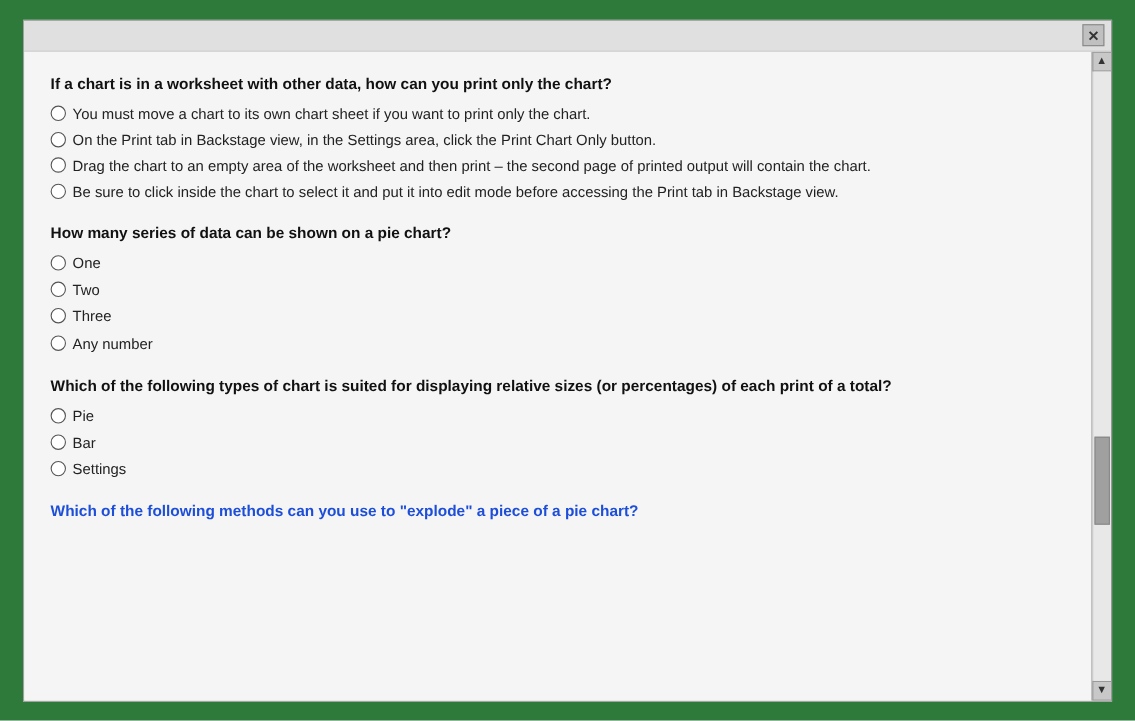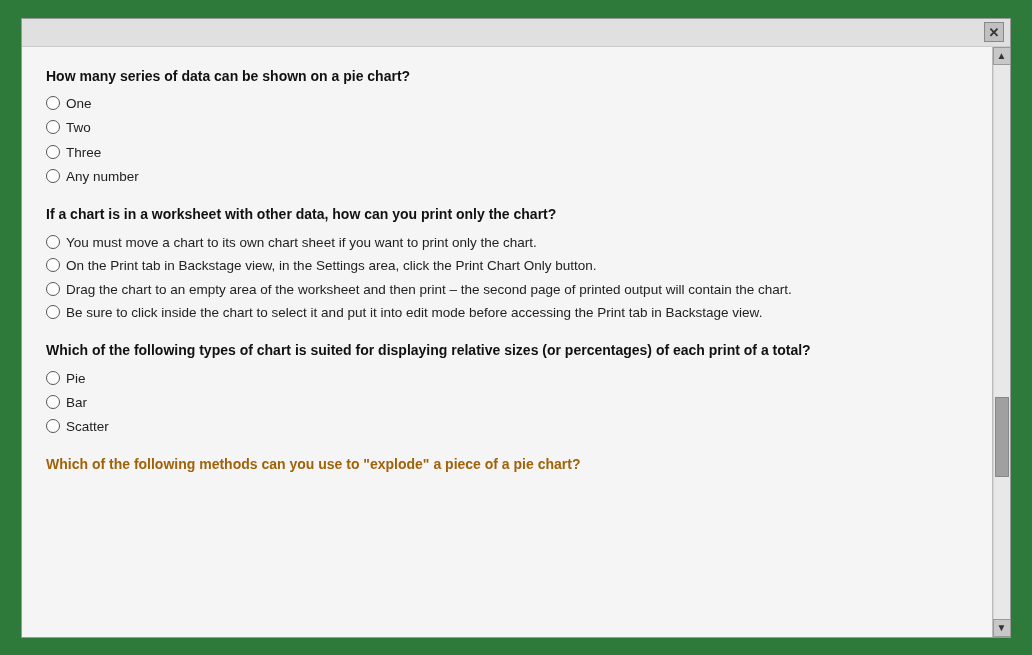--- a/index.html
+++ b/index.html
@@ -147,21 +147,21 @@
     }
 
     .option-text {
       font-size: 13.5px;
       color: #222;
     }
 
     .bottom-question {
       font-size: 14px;
       font-weight: bold;
-      color: #a16207;
+      color: #1d4ed8;
       line-height: 1.4;
       margin-top: 10px;
     }
 
     .print-section .option-item {
       align-items: flex-start;
     }
 
     .long-option {
       line-height: 1.45;
@@ -170,20 +170,42 @@
 </head>
 <body>
 
 <div class="window">
   <div class="title-bar">
     <div class="close-btn">✕</div>
   </div>
   <div class="content-area">
     <div class="main-content">
 
+      <div class="question-block print-section">
+        <div class="question-text">If a chart is in a worksheet with other data, how can you print only the chart?</div>
+        <ul class="option-list">
+          <li class="option-item">
+            <span class="radio-circle"></span>
+            <span class="option-text long-option">You must move a chart to its own chart sheet if you want to print only the chart.</span>
+          </li>
+          <li class="option-item">
+            <span class="radio-circle"></span>
+            <span class="option-text long-option">On the Print tab in Backstage view, in the Settings area, click the Print Chart Only button.</span>
+          </li>
+          <li class="option-item">
+            <span class="radio-circle"></span>
+            <span class="option-text long-option">Drag the chart to an empty area of the worksheet and then print – the second page of printed output will contain the chart.</span>
+          </li>
+          <li class="option-item">
+            <span class="radio-circle"></span>
+            <span class="option-text long-option">Be sure to click inside the chart to select it and put it into edit mode before accessing the Print tab in Backstage view.</span>
+          </li>
+        </ul>
+      </div>
+
       <div class="question-block">
         <div class="question-text">How many series of data can be shown on a pie chart?</div>
         <ul class="option-list">
           <li class="option-item">
             <span class="radio-circle"></span>
             <span class="option-text">One</span>
           </li>
           <li class="option-item">
             <span class="radio-circle"></span>
             <span class="option-text">Two</span>
@@ -192,56 +214,34 @@
             <span class="radio-circle"></span>
             <span class="option-text">Three</span>
           </li>
           <li class="option-item">
             <span class="radio-circle"></span>
             <span class="option-text">Any number</span>
           </li>
         </ul>
       </div>
 
-      <div class="question-block print-section">
-        <div class="question-text">If a chart is in a worksheet with other data, how can you print only the chart?</div>
-        <ul class="option-list">
-          <li class="option-item">
-            <span class="radio-circle"></span>
-            <span class="option-text long-option">You must move a chart to its own chart sheet if you want to print only the chart.</span>
-          </li>
-          <li class="option-item">
-            <span class="radio-circle"></span>
-            <span class="option-text long-option">On the Print tab in Backstage view, in the Settings area, click the Print Chart Only button.</span>
-          </li>
-          <li class="option-item">
-            <span class="radio-circle"></span>
-            <span class="option-text long-option">Drag the chart to an empty area of the worksheet and then print – the second page of printed output will contain the chart.</span>
-          </li>
-          <li class="option-item">
-            <span class="radio-circle"></span>
-            <span class="option-text long-option">Be sure to click inside the chart to select it and put it into edit mode before accessing the Print tab in Backstage view.</span>
-          </li>
-        </ul>
-      </div>
-
       <div class="question-block">
         <div class="question-text">Which of the following types of chart is suited for displaying relative sizes (or percentages) of each print of a total?</div>
         <ul class="option-list">
           <li class="option-item">
             <span class="radio-circle"></span>
             <span class="option-text">Pie</span>
           </li>
           <li class="option-item">
             <span class="radio-circle"></span>
             <span class="option-text">Bar</span>
           </li>
           <li class="option-item">
             <span class="radio-circle"></span>
-            <span class="option-text">Scatter</span>
+            <span class="option-text">Settings</span>
           </li>
         </ul>
       </div>
 
       <div class="question-block">
         <div class="bottom-question">Which of the following methods can you use to "explode" a piece of a pie chart?</div>
       </div>
 
     </div>
 

